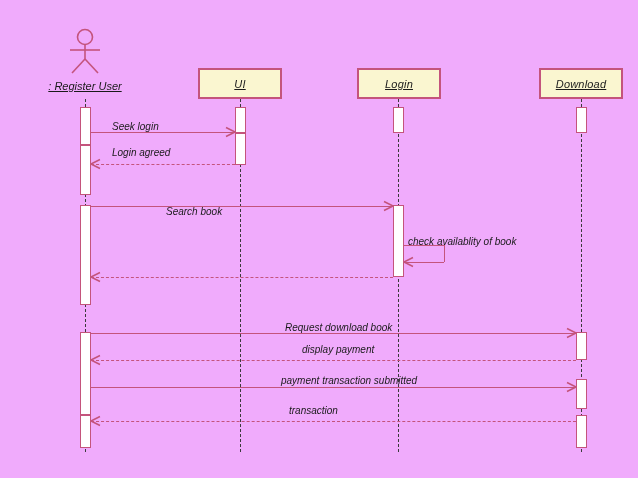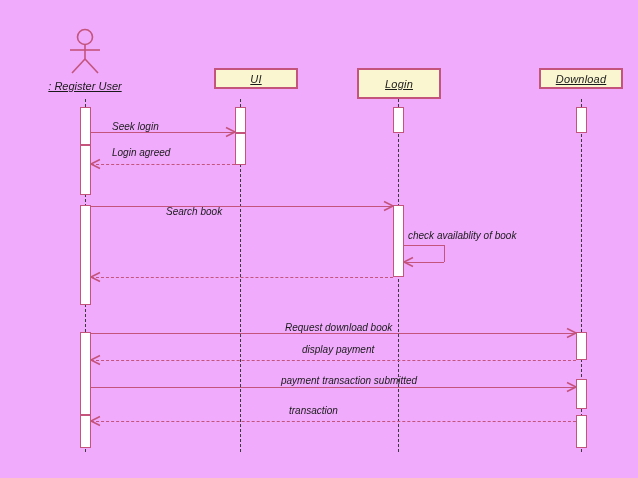--- a/index.html
+++ b/index.html
@@ -48,27 +48,27 @@
   <div class="actor-wrap" id="actor-figure" style="left: 63px; top: 28px; width: 44px; height: 46px;"><svg width="44" height="46" viewBox="0 0 44 46">
         <circle cx="22" cy="9" r="7.5" fill="none" stroke="#C4547C" stroke-width="1.6"></circle>
         <line x1="22" y1="16.5" x2="22" y2="31" stroke="#C4547C" stroke-width="1.6"></line>
         <line x1="7" y1="22" x2="37" y2="22" stroke="#C4547C" stroke-width="1.6"></line>
         <line x1="22" y1="31" x2="9" y2="45" stroke="#C4547C" stroke-width="1.6"></line>
         <line x1="22" y1="31" x2="35" y2="45" stroke="#C4547C" stroke-width="1.6"></line>
       </svg></div>
   <div class="actor-label" id="actor-label" style="top: 80px; left: 0px; width: 170px; text-align: center;">: Register User</div>
 
   <div id="participants-layer">
-      <div class="part-box" style="left: 214px; top: 68px; width: 84px; height: 21px;">
+      <div class="part-box" style="left: 198px; top: 68px; width: 84px; height: 31px;">
         <span class="part-label">UI</span>
       </div>
       <div class="part-box" style="left: 357px; top: 68px; width: 84px; height: 31px;">
         <span class="part-label">Login</span>
       </div>
-      <div class="part-box" style="left: 539px; top: 68px; width: 84px; height: 21px;">
+      <div class="part-box" style="left: 539px; top: 68px; width: 84px; height: 31px;">
         <span class="part-label">Download</span>
       </div>
     </div>
 
   <div id="lifelines-layer">
       <div class="lifeline" style="left: 85px; top: 99px; height: 353px;"></div>
       <div class="lifeline" style="left: 240px; top: 99px; height: 353px;"></div>
       <div class="lifeline" style="left: 398px; top: 99px; height: 353px;"></div>
       <div class="lifeline" style="left: 581px; top: 99px; height: 353px;"></div>
     </div>
@@ -149,16 +149,16 @@
 
   <div id="self-messages-layer">
       <div class="self-seg h" style="left: 403.5px; top: 245px; width: 40px;"></div>
       <div class="self-seg v" style="left: 443.5px; top: 245px; height: 17px;"></div>
       <div class="self-seg h" style="left: 403.5px; top: 262px; width: 40px;"></div>
       <div class="arrow" style="left: 403.5px; top: 262px;">
         <svg width="1" height="1" viewBox="0 0 1 1">
           <path d="M0 0 L9 -4.5 M0 0 L9 4.5" stroke="#C4547C" stroke-width="1.5" fill="none"></path>
         </svg>
       </div>
-      <div class="msg-label" style="left: 408px; top: 230px;">check availablity of book</div>
+      <div class="msg-label" style="left: 408px; top: 236px;">check availablity of book</div>
     </div>
 
 </div>
 
 </body></html>

